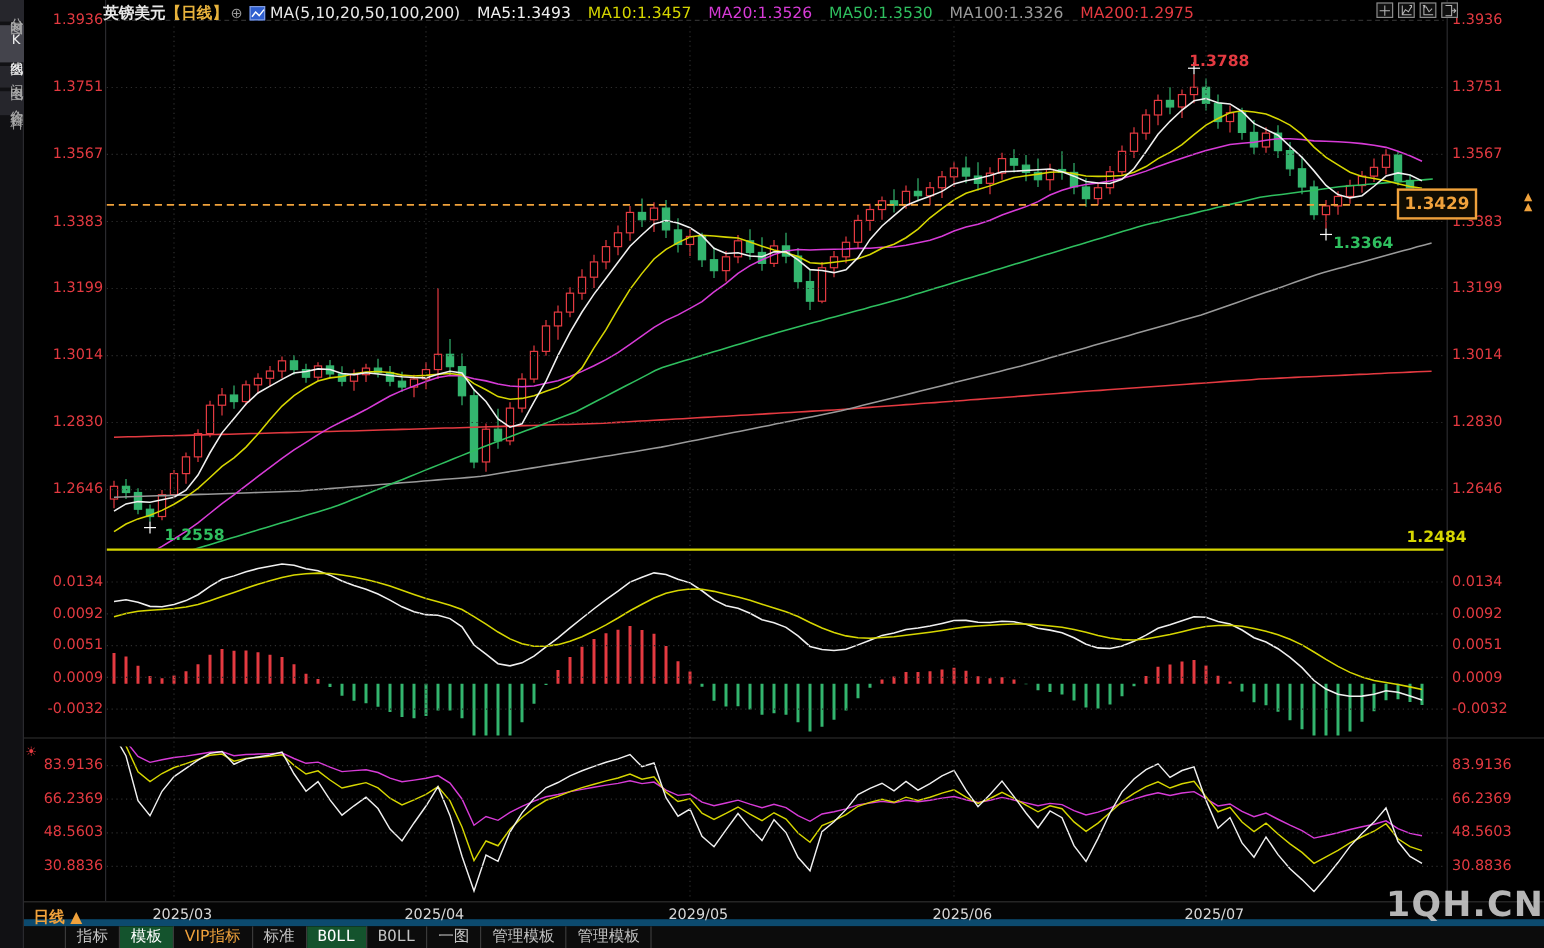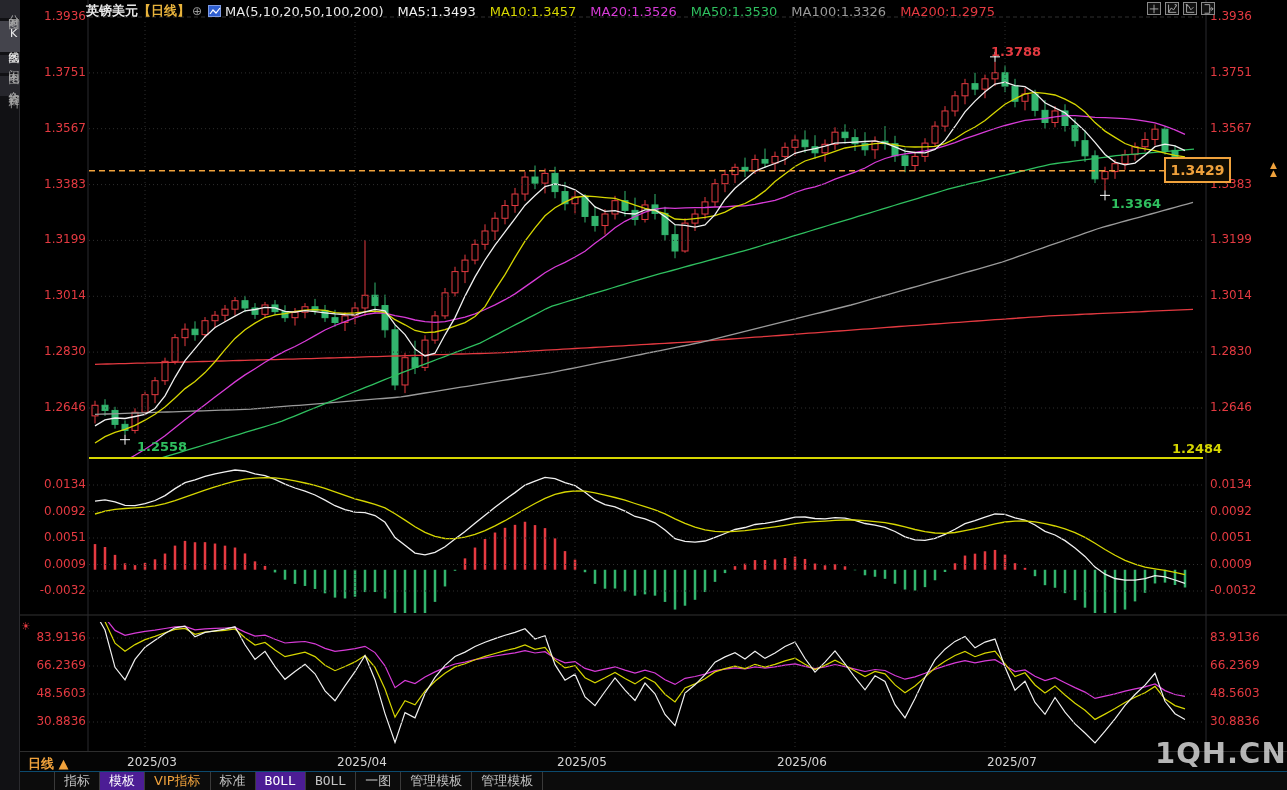--- a/index.html
+++ b/index.html
@@ -36,29 +36,29 @@
   .ind-hdr span { margin-right:10px; }
 
   
   .anno { position:absolute; font-size:13px; font-weight:bold; z-index:4; }
 
   #price-tag { position:absolute; left:1164px; top:166px; width:67px; height:26px; border:2px solid #f0a23c; background:#100c02;
                color:#f0a23c; font-size:14px; font-weight:bold; display:flex; align-items:center; justify-content:center; z-index:6; }
   #price-arrow { position:absolute; left:1270px; top:160px; color:#f0a23c; font-size:9px; line-height:8px; z-index:6; text-align:center; }
 
   
-  #daterow { position:absolute; left:20px; right:0; top:751px; height:21px; border-top:1px solid #2e2e2e; border-bottom:1px solid #0c4a6e; background:#050505; z-index:5; }
+  #daterow { position:absolute; left:20px; right:0; top:751px; height:21px; border-top:1px solid #2e2e2e; border-bottom:6px solid #0c4a6e; background:#050505; z-index:5; }
   #period-lab { position:absolute; left:8px; top:3px; color:#f0a23c; font-weight:bold; font-size:13px; cursor:pointer; }
   .datelab { position:absolute; top:3px; color:#d8d8d8; font-size:12px; transform:translateX(-18px); }
 
   
   #toolbar { position:absolute; left:20px; right:0; top:772px; height:18px; background:#0c0c0c; display:flex; align-items:flex-start; font-size:13px; z-index:5; }
   .tbitem { padding:0 9px; height:18px; line-height:18px; color:#c2c2c2; border-right:1px solid #3a3a3a; cursor:pointer; white-space:nowrap; }
   .tbitem:first-child { border-left:1px solid #3a3a3a; margin-left:34px; }
-  .tbitem.hl { background:#4c1d95; color:#ffffff; }
+  .tbitem.hl { background:#14532d; color:#ffffff; }
   .tbitem.vip { color:#f0a23c; }
   .tbitem.mono { font-family:"DejaVu Sans Mono","Liberation Mono",monospace; }
 
   #watermark { position:absolute; left:1155px; top:736px; font-size:29px; font-weight:bold; color:#cfcfcf; opacity:.88; z-index:6; letter-spacing:1px; }
 
   #rsi-sun { position:absolute; left:21px; top:620px; color:#e43a41; font-size:11px; z-index:4; }
 </style>
 </head>
 <body>
 
@@ -549,21 +549,21 @@
   <div class="anno" id="anno-low2" style="left: 137px; top: 438.673px; color: rgb(47, 191, 95);">1.2558</div>
   <div class="anno" id="anno-sup" style="left: 1172px; top: 441px; color: rgb(214, 214, 0);">1.2484</div>
 
   <div id="price-tag" style="top: 156.672px;">1.3429</div>
   <div id="price-arrow" style="top: 160.672px;">▲<br>▲</div>
 
   <div id="daterow">
     <span id="period-lab">日线 ▲</span>
   <span class="datelab" style="left: 125px;">2025/03</span>
       <span class="datelab" style="left: 335px;">2025/04</span>
-      <span class="datelab" style="left: 555px;">2025/05</span>
+      <span class="datelab" style="left: 555px;">2029/05</span>
       <span class="datelab" style="left: 775px;">2025/06</span>
       <span class="datelab" style="left: 985px;">2025/07</span>
     </div>
 
   <div id="toolbar">
       <div class="tbitem">指标</div>
       <div class="tbitem hl">模板</div>
       <div class="tbitem vip">VIP指标</div>
       <div class="tbitem">标准</div>
       <div class="tbitem hl mono">BOLL</div>

